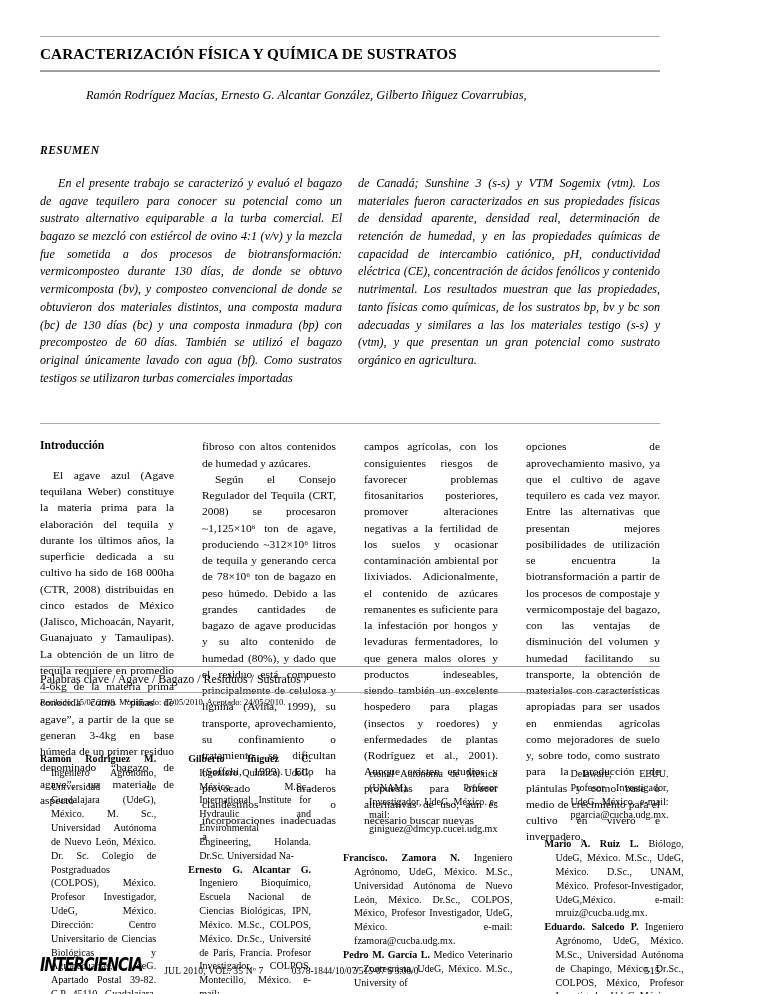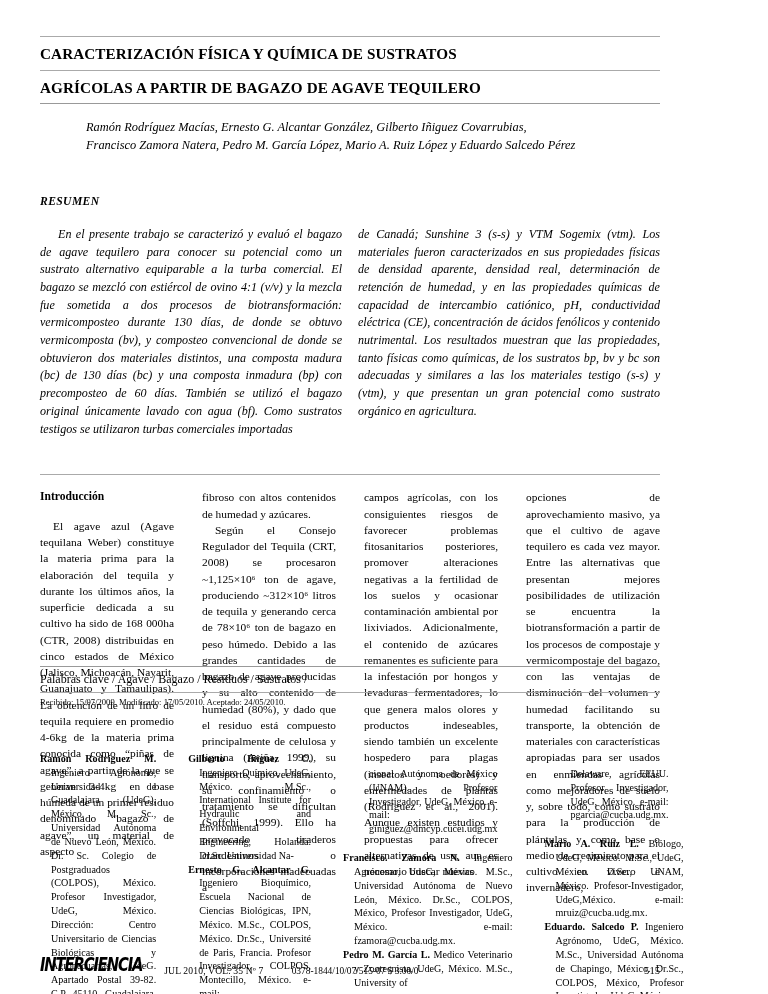--- a/index.html
+++ b/index.html
@@ -195,25 +195,23 @@
 </style>
 </head>
 <body>
 
 <div class="page">
 
   <div class="title-wrap">
     <div class="rule-thin"></div>
     <div class="title-line">CARACTERIZACIÓN FÍSICA Y QUÍMICA DE SUSTRATOS</div>
     <div class="rule-thin"></div>
-    <div class="title-line">AGRÍCOLAS A PARTIR DE BAGAZO DE AGAVE TEQUILERO</div>
     <div class="rule-mid"></div>
     <div class="authors">
       <div>Ramón Rodríguez Macías, Ernesto G. Alcantar González, Gilberto Iñiguez Covarrubias,</div>
-      <div>Francisco Zamora Natera, Pedro M. García López, Mario A. Ruiz López y Eduardo Salcedo Pérez</div>
     </div>
   </div>
 
   <div class="abstract-section">
     <div class="abstract-heading">RESUMEN</div>
     <div class="abstract-cols">
       <div class="abstract-col first">En el presente trabajo se caracterizó y evaluó el bagazo de agave tequilero para conocer su potencial como un sustrato alternativo equiparable a la turba comercial. El bagazo se mezcló con estiércol de ovino 4:1 (v/v) y la mezcla fue sometida a dos procesos de biotransformación: vermicomposteo durante 130 días, de donde se obtuvo vermicomposta (bv), y composteo convencional de donde se obtuvieron dos materiales distintos, una composta madura (bc) de 130 días (bc) y una composta inmadura (bp) con precomposteo de 60 días. También se utilizó el bagazo original únicamente lavado con agua (bf). Como sustratos testigos se utilizaron turbas comerciales importadas</div>
       <div class="abstract-col">de Canadá; Sunshine 3 (s-s) y VTM Sogemix (vtm). Los materiales fueron caracterizados en sus propiedades físicas de densidad aparente, densidad real, determinación de retención de humedad, y en las propiedades químicas de capacidad de intercambio catiónico, pH, conductividad eléctrica (CE), concentración de ácidos fenólicos y contenido nutrimental. Los resultados muestran que las propiedades, tanto físicas como químicas, de los sustratos bp, bv y bc son adecuadas y similares a las los materiales testigo (s-s) y (vtm), y que presentan un gran potencial como sustrato orgánico en agricultura.</div>
     </div>
     <div class="rule-thin abstract-rule-bottom"></div>

